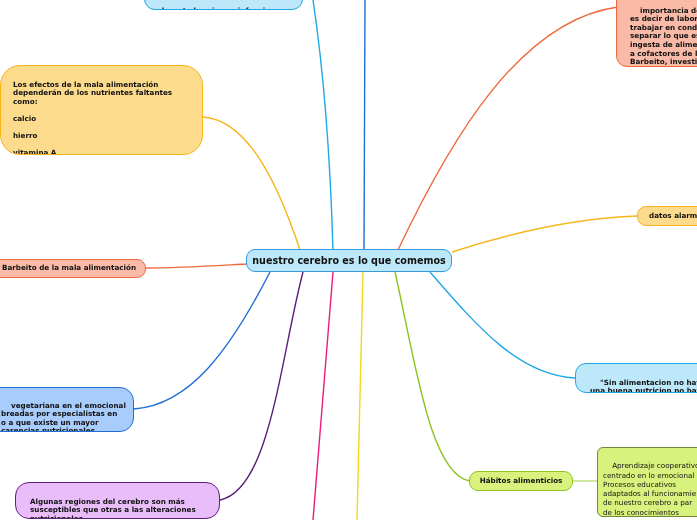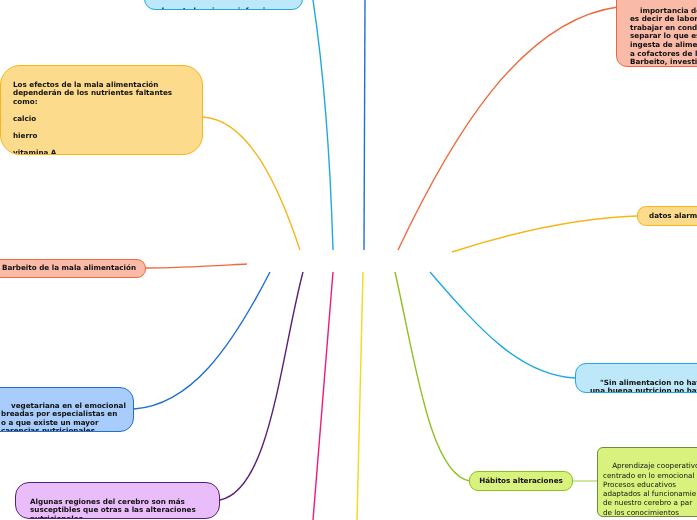--- a/index.html
+++ b/index.html
@@ -51,20 +51,23 @@
 
     <path d="M363 272 L 357 520" stroke="#F2D91C"></path>
 
     <path d="M395 272 C 415 360, 430 475, 470 481" stroke="#8DC21F"></path>
 
     <path d="M430 272 C 480 330, 520 375, 575 378" stroke="#1EA8E6"></path>
 
     <path d="M573 481 L 598 481" stroke="#B9DD7A"></path>
   </svg>
 
+  <div class="node center" style="left:246px; top:249px; width:206px; height:23px; border-radius:9px; background:#BDE8FA; border-color:#3A9AD9;">
+    <span>nuestro cerebro es lo que comemos</span>
+  </div>
 
   <div class="node" style="left:144px; top:-14px; width:159px; height:24px; border-radius:11px; background:#BDE8FA; border-color:#20A7E6; padding:11px 0 0 14px;">
     <span>durante la primera infancia.</span>
   </div>
 
   <div class="node" style="left:0px; top:65px; width:203px; height:90px; border-radius:20px; background:#FDDB8C; border-color:#F6B519; padding:6px 0 0 12px;">
     <span>Los efectos de la mala alimentación
 dependerán de los nutrientes faltantes
 como:
 
@@ -108,21 +111,21 @@
 carencias nutricionales.</span>
   </div>
 
   <div class="node" style="left:15px; top:482px; width:205px; height:37px; border-radius:14px; background:#E9BDF9; border-color:#5B1F79; padding:6px 0 0 14px;">
     <span>Algunas regiones del cerebro son más
 susceptibles que otras a las alteraciones
 nutricionales.</span>
   </div>
 
   <div class="node pill" style="left:469px; top:471px; width:104px; height:20px; border-radius:9px; background:#D9F27E; border-color:#8DC21F;">
-    <span>Hábitos alteraciones</span>
+    <span>Hábitos alimenticios</span>
   </div>
 
   <div class="node plain" style="left:597px; top:447px; width:120px; height:70px; border-radius:6px; background:#D9F27E; border-color:#6E8A3A; padding:4px 0 0 5px; white-space:pre; line-height:9.3px;">
     <span>Aprendizaje cooperativo
 centrado en lo emocional
 Procesos educativos
 adaptados al funcionamie
 de nuestro cerebro a par
 de los conocimientos
 proporcionados por la cie</span>

